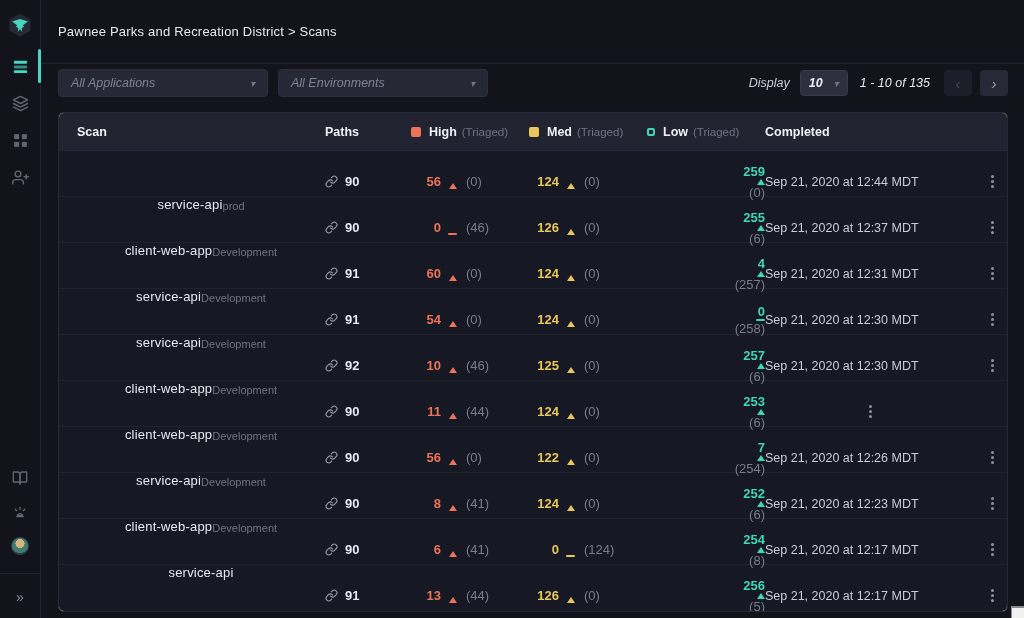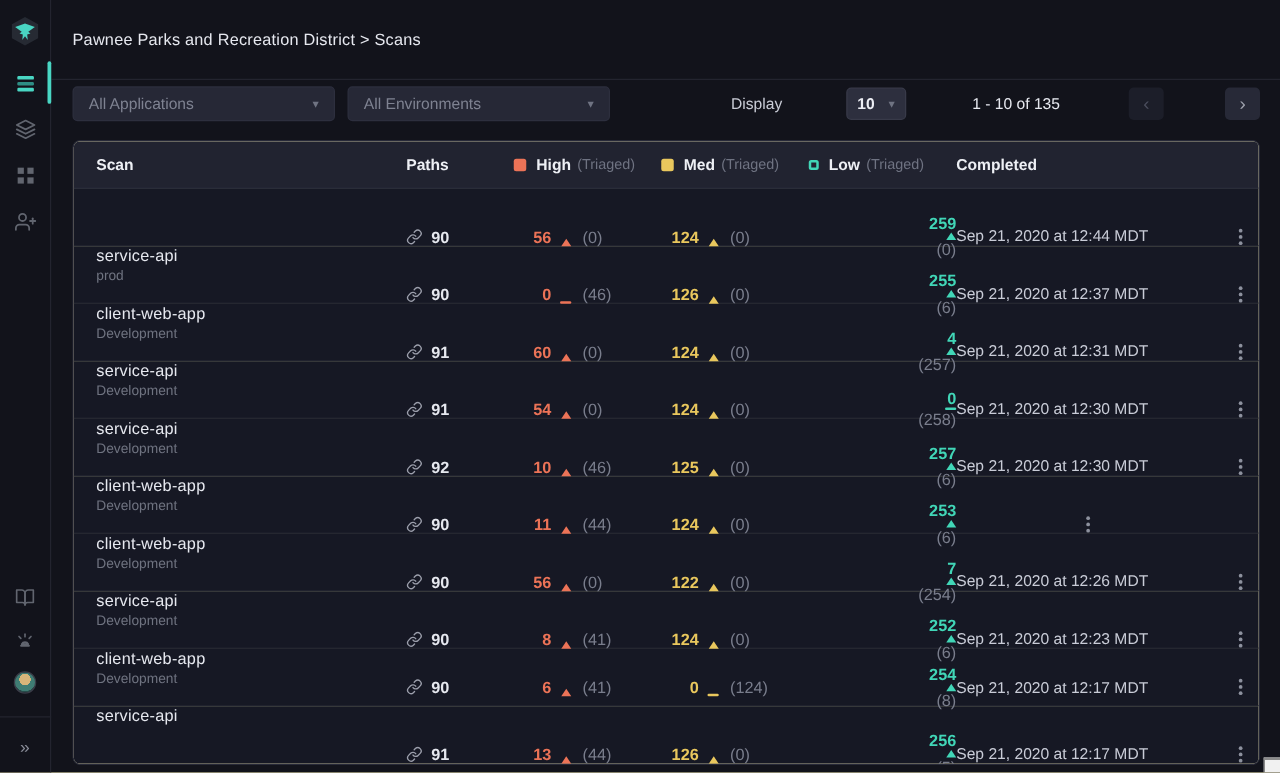--- a/index.html
+++ b/index.html
@@ -36,31 +36,31 @@
     position:absolute; left:41px; top:0; width:983px; height:64px;
     border-bottom:1px solid #23242f; display:flex; align-items:center;
     background:#12131b;
   }
   .breadcrumb { margin-left:17px; font-size:13px; color:#e6e8ef; letter-spacing:.2px; }
 
   
   .main { position:absolute; left:41px; top:54px; width:983px; height:564px; }
 
   .controls {
-    height:58px; display:flex; align-items:center; padding:0 16px 0 17px;
+    height:58px; display:flex; align-items:center; padding:0 16px 0 17px;font-style:italic;
   }
   .dropdown {
     width:210px; height:28px; background:#262836; border:1px solid #2d2f3e; border-radius:4px;
     display:flex; align-items:center; justify-content:space-between; padding:0 12px;
     margin-right:10px; cursor:pointer;
   }
   .dropdown .dd-label { font-size:12.5px; color:#7e8291; }
   .caret { font-size:10px; color:#6f7382; }
 
-  .right-controls { margin-left:auto; display:flex; align-items:center;gap:41px; }
+  .right-controls { margin-left:auto; display:flex; align-items:center; }
   .display-label { font-size:12.5px; color:#c9ccd6; margin-right:10px; }
   .page-size {
     width:48px; height:26px; background:#2d2f3e; border:1px solid #383a49; border-radius:4px;
     display:flex; align-items:center; justify-content:space-between; padding:0 8px; cursor:pointer;
   }
   .page-size .ps-value { font-size:12.5px; color:#eceef4; font-weight:700; }
   .range-text { font-size:12.5px; color:#e6e8ef; margin:0 14px 0 12px; }
   .page-btn {
     width:28px; height:26px; border-radius:4px; display:flex; align-items:center; justify-content:center;
     font-size:15px; line-height:1; cursor:pointer; user-select:none;
@@ -87,21 +87,21 @@
   .sq.low { background:transparent; border:2px solid #41d6b7; width:8px; height:8px; }
   .triaged-note { font-weight:400; font-size:11.5px; color:#6f7382; margin-left:5px; }
 
   .row {
     height:46px; display:grid; align-items:center;
     grid-template-columns:248px 86px 118px 118px 118px 210px 34px;
     padding-left:18px; border-bottom:1px solid #20222e;
     cursor:pointer; background:#161824;
   }
   .row:last-child { border-bottom:none; }
-  .scan-cell { display:flex; flex-direction:column; justify-content:center;margin-top:46px; }
+  .scan-cell { display:flex; flex-direction:row; justify-content:center;margin-top:46px; }
   .scan-name { font-size:13px; color:#e6e8ef; letter-spacing:.2px; }
   .scan-env { font-size:11px; color:#6f7380; margin-top:3px; }
   .paths-cell { display:flex; align-items:center; color:#e6e8ef; font-size:13px; font-weight:700; }
   .link-icon { width:13px; height:13px; margin-right:7px; stroke:#9b9eab; fill:none; stroke-width:2; stroke-linecap:round; stroke-linejoin:round; flex:0 0 auto; }
   .value-cell { display:flex; align-items:flex-end; font-size:13px; font-weight:700; }
   .value-cell .num { width:30px; text-align:right; }
   .sev-high { color:#ec7357; }
   .sev-med { color:#e9c75d; }
   .sev-low { color:#41d6b7;flex-direction:column; }
   .tri-up { width:0; height:0; border-left:4px solid transparent; border-right:4px solid transparent; border-bottom:6px solid currentColor; margin-left:8px; }

